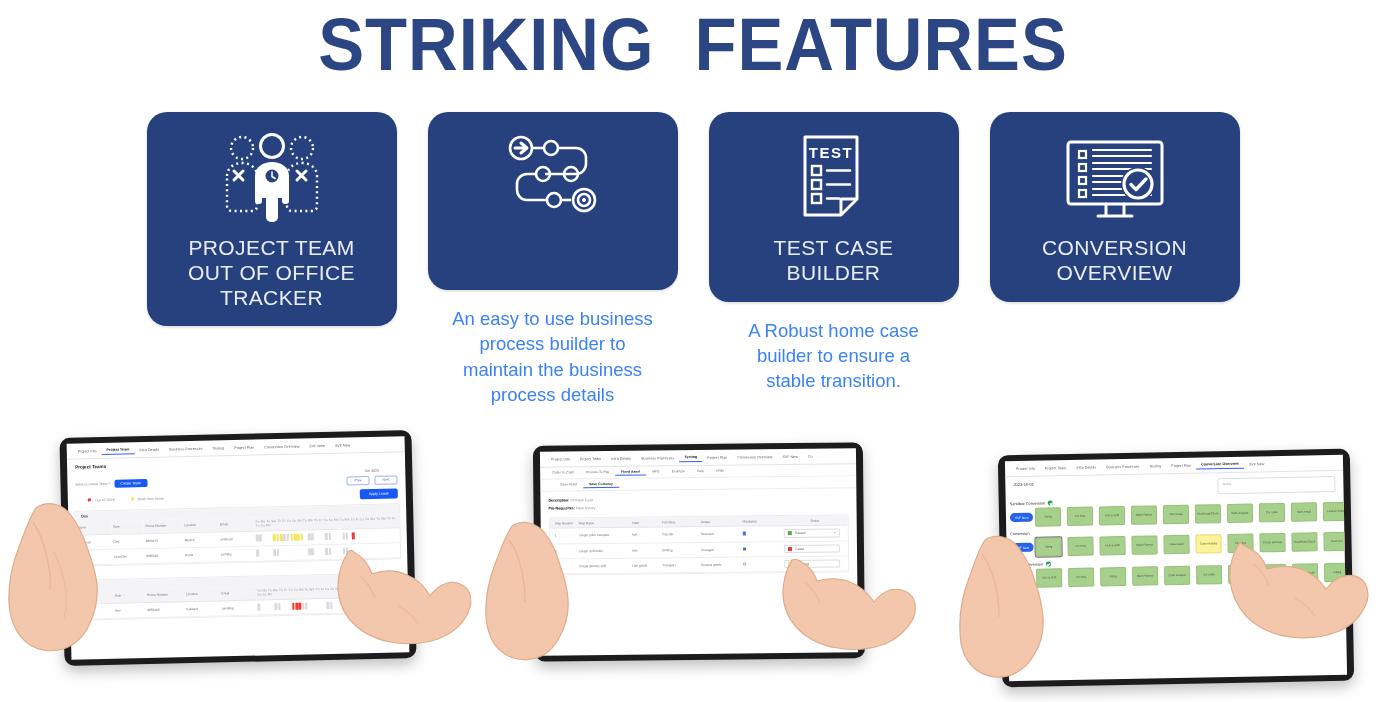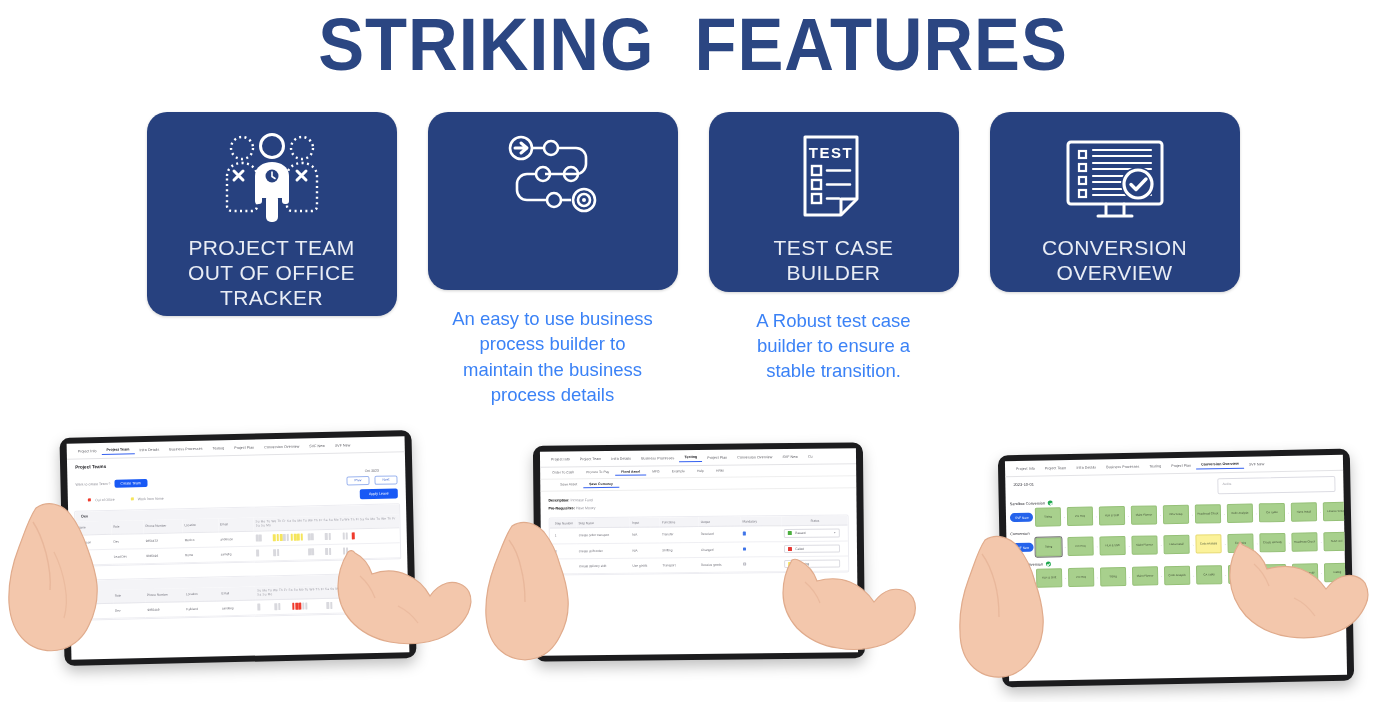--- a/index.html
+++ b/index.html
@@ -34,21 +34,21 @@
     display:flex;
     justify-content:center;
     align-items:flex-start;
     gap:31px;
   }
   .feature-col{ width:250px; display:flex; flex-direction:column; align-items:center; }
   .card{
     width:250px;
     background:#27417f;
     border-radius:20px;
-    padding:14px 10px 6px;
+    padding:14px 10px 16px;
     display:flex;
     flex-direction:column;
     align-items:center;
     box-shadow:0 1px 3px rgba(0,0,0,.18);
   }
   .card .icon-wrap{
     height:104px;
     display:flex;align-items:center;justify-content:center;
   }
   .card .card-title{
@@ -246,21 +246,21 @@
           <text x="44" y="26" text-anchor="middle" fill="#fff" font-family="Liberation Sans, sans-serif" font-size="15" font-weight="bold" letter-spacing="1.6">TEST</text>
           <rect x="25" y="34" width="9" height="9" stroke="#fff" stroke-width="2.4" fill="none"></rect>
           <rect x="25" y="48" width="9" height="9" stroke="#fff" stroke-width="2.4" fill="none"></rect>
           <rect x="25" y="62" width="9" height="9" stroke="#fff" stroke-width="2.4" fill="none"></rect>
           <path d="M40 38.5h23M40 52.5h23M40 66.5h12" stroke="#fff" stroke-width="2.6" stroke-linecap="round"></path>
         </svg>
       </div>
       <div class="card-title">TEST CASE
 BUILDER</div>
     </div>
-    <div class="card-desc">A Robust test case
+    <div class="card-desc">A Robust home case
 builder to   ensure a
 stable transition.</div>
   </div>
 
   <div class="feature-col col-4">
     <div class="card">
       <div class="icon-wrap">
         <svg width="110" height="92" viewBox="0 0 110 92" fill="none">
           <rect x="8" y="10" width="94" height="62" rx="3" stroke="#fff" stroke-width="3" fill="none"></rect>
           <path d="M46 72v10M64 72v10M38 84h34" stroke="#fff" stroke-width="3" stroke-linecap="round"></path>

